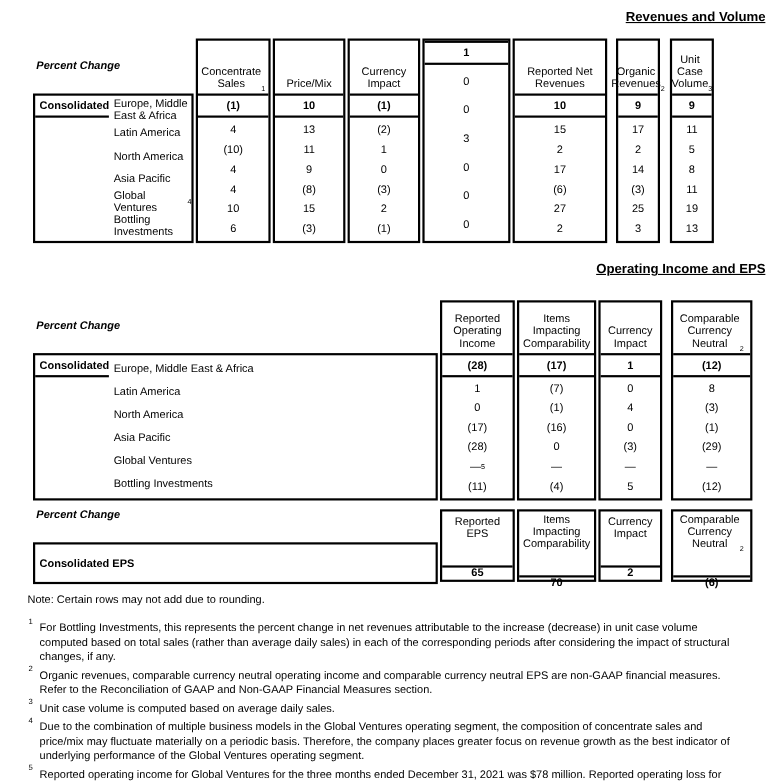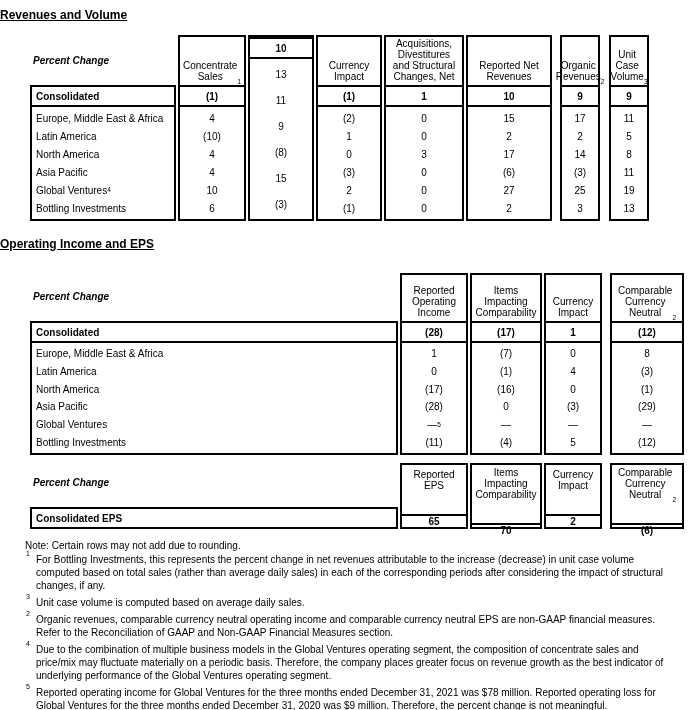--- a/index.html
+++ b/index.html
@@ -3,21 +3,21 @@
 <meta charset="utf-8">
 <style>
   * { box-sizing: border-box; margin: 0; padding: 0; }
   html, body { background: #fff; }
   body {
     width: 696px; height: 710px; overflow: hidden;
     color: #000;
     font-family: "Liberation Sans", "DejaVu Sans", sans-serif;
     font-size: 10px;
   }
-  .title { text-align: left; font-weight: bold; font-size: 12px; text-decoration: underline; }
+  .title { text-align: right; font-weight: bold; font-size: 12px; text-decoration: underline; padding-left: 28px; }
   #title1 { padding-top: 8px; margin-bottom: 13px; }
   #title2 { margin-top: 16px; margin-bottom: 22px; }
 
   .tbl { display: flex; align-items: stretch; margin-left: 30px; }
   #t1 { height: 186px; }
   #t2 { height: 182px; }
   #t3 { height: 66px; margin-top: 8px; }
 
   .col { border: 2px solid #000; display: flex; flex-direction: column; background: #fff; }
   .hd { display: flex; align-items: flex-end; justify-content: center; text-align: center;
@@ -26,36 +26,36 @@
   #t1 .hd { height: 48px; } #t2 .hd { height: 46px; } #t3 .hd { height: 42px; }
   .cons { border-top: 2px solid #000; border-bottom: 2px solid #000; font-weight: bold;
           display: flex; align-items: center; justify-content: center; height: 22px; }
   #t3 .cons { border-bottom: none; height: 20px; margin-top: 20px; }
   .body { flex: 1; display: flex; flex-direction: column; padding: 2px 0; }
   .body > div { flex: 1; display: flex; align-items: center; justify-content: center; }
 
   .lcol { display: flex; flex-direction: column; }
   .lhd { display: flex; align-items: flex-end; padding: 0 0 19px 3px; font-weight: bold; font-style: italic; }
   #t1 .lhd { height: 50px; } #t2 .lhd { height: 48px; } #t3 .lhd { height: 44px; }
-  .lframe { border: 2px solid #000; flex: 1; display: flex; flex-direction: column; }
+  .lframe { border: 2px solid #000; flex: 1; display: flex; flex-direction: row; }
   .lcons { border-bottom: 2px solid #000; font-weight: bold; display: flex; align-items: center;
            padding-left: 4px; height: 20px; }
-  #t3 .lcons { border-bottom: none; height: 18px; }
+  #t3 .lcons { border-bottom: none; height: 34px; }
   .lbody { flex: 1; display: flex; flex-direction: column; padding: 2px 0; }
   .lbody > div { flex: 1; display: flex; align-items: center; padding-left: 4px; }
 
   .w146{width:146px} .w368{width:368px}
   .w68{width:68px} .w66{width:66px} .w80{width:80px} .w70{width:86px} .w64{width:40px}
   .w72{width:72px} .w58{width:58px} .w74{width:74px}
   .g2{margin-left:2px} .g8{margin-left:8px} .g9{margin-left:9px}
 
   sup { font-size: 6.5px; line-height: 0; vertical-align: 4px; }
 
   #fns { margin: 10px 18px 0 25px; line-height: 13px; }
-  #fns .note { margin-bottom: 1px; }
+  #fns .note { margin-bottom: 13px; }
   .fn { position: relative; padding-left: 11px; margin-bottom: 4px; }
   .fn > .mark { position: absolute; left: 1px; top: 1px; font-size: 7px; vertical-align: baseline; }
 </style>
 </head>
 <body>
 
 <div id="title1" class="title">Revenues and Volume</div>
 
 <div id="t1" class="tbl">
   <div class="lcol w146">
@@ -115,20 +115,23 @@
       <div>
           <span>10</span>
         </div>
       <div>
           <span>6</span>
         </div>
     </div>
   </div>
 
   <div class="col w66 g2">
+    <div class="hd">
+        <span>Price/Mix</span>
+      </div>
     <div class="cons">
         <span>10</span>
       </div>
     <div class="body">
       <div>
           <span>13</span>
         </div>
       <div>
           <span>11</span>
         </div>
@@ -171,26 +174,20 @@
       <div>
           <span>2</span>
         </div>
       <div>
           <span>(1)</span>
         </div>
     </div>
   </div>
 
   <div class="col w80 g2">
-    <div class="hd">
-        <span>Acquisitions,
-Divestitures
-and Structural
-Changes, Net</span>
-      </div>
     <div class="cons">
         <span>1</span>
       </div>
     <div class="body">
       <div>
           <span>0</span>
         </div>
       <div>
           <span>0</span>
         </div>
@@ -518,26 +515,26 @@
   </div>
 </div>
 
 <div id="fns">
   <div class="note">Note: Certain rows may not add due to rounding.</div>
   <div class="fn">
     <sup class="mark">1</sup>
     <span>For Bottling Investments, this represents the percent change in net revenues attributable to the increase (decrease) in unit case volume computed based on total sales (rather than average daily sales) in each of the corresponding periods after considering the impact of structural changes, if any.</span>
   </div>
   <div class="fn">
+    <sup class="mark">2</sup>
+    <span>Organic revenues, comparable currency neutral operating income and comparable currency neutral EPS are non-GAAP financial measures. Refer to the Reconciliation of GAAP and Non-GAAP Financial Measures section.</span>
+  </div>
+  <div class="fn">
     <sup class="mark">3</sup>
     <span>Unit case volume is computed based on average daily sales.</span>
-  </div>
-  <div class="fn">
-    <sup class="mark">2</sup>
-    <span>Organic revenues, comparable currency neutral operating income and comparable currency neutral EPS are non-GAAP financial measures. Refer to the Reconciliation of GAAP and Non-GAAP Financial Measures section.</span>
   </div>
   <div class="fn">
     <sup class="mark">4</sup>
     <span>Due to the combination of multiple business models in the Global Ventures operating segment, the composition of concentrate sales and price/mix may fluctuate materially on a periodic basis. Therefore, the company places greater focus on revenue growth as the best indicator of underlying performance of the Global Ventures operating segment.</span>
   </div>
   <div class="fn">
     <sup class="mark">5</sup>
     <span>Reported operating income for Global Ventures for the three months ended December 31, 2021 was $78 million. Reported operating loss for Global Ventures for the three months ended December 31, 2020 was $9 million. Therefore, the percent change is not meaningful.</span>
   </div>
 </div>

